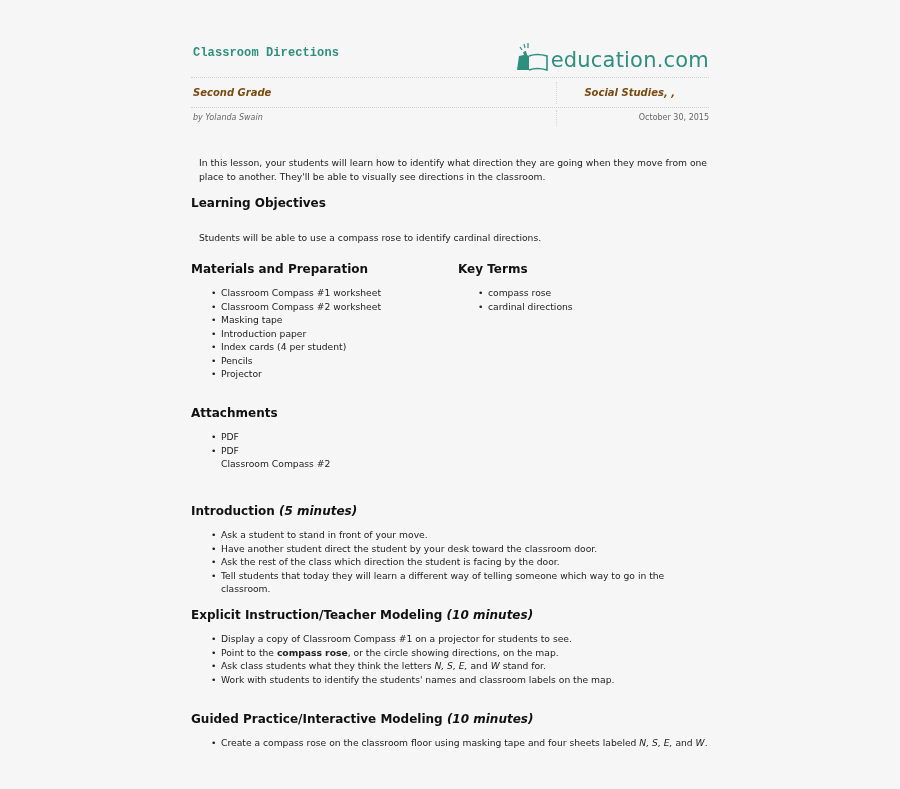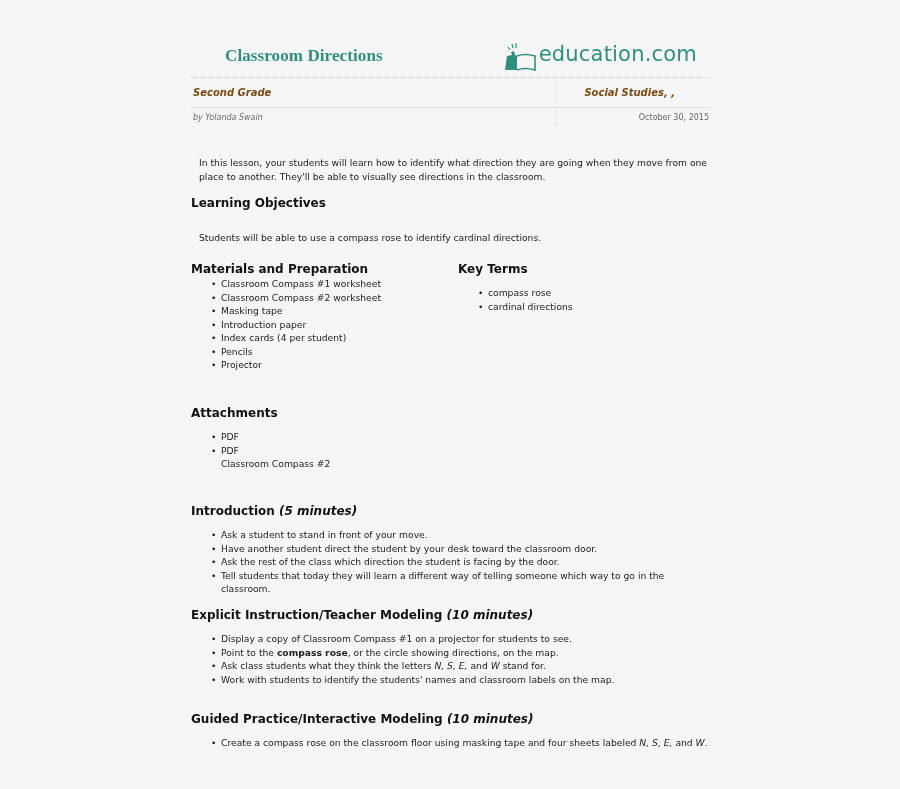--- a/index.html
+++ b/index.html
@@ -2,24 +2,24 @@
 <html><head>
 <meta charset="utf-8">
 <style>
   html, body { margin: 0; padding: 0; }
   body {
     width: 900px; height: 789px; background: #f6f6f6; position: relative; overflow: hidden;
     font-family: "DejaVu Sans", sans-serif; color: #222;
   }
   .page { position: absolute; left: 191px; top: 0; width: 518px; }
   .title {
-    position: absolute; left: 2px; top: 46px; font-size: 17px; font-weight: bold; color: #2e8f7f;
-    font-family: Liberation Serif, serif; letter-spacing: 0.1px; margin-left: 32px;
+    position: absolute; left: 2px; top: 46px; font-size: 12px; font-weight: bold; color: #2e8f7f;
+    font-family: Liberation Mono, monospace; letter-spacing: 0.1px;
   }
-  .logo { position: absolute; right: 12px; top: 42px; display: flex; align-items: flex-start; color: #2e8f7f; }
+  .logo { position: absolute; right: 0; top: 42px; display: flex; align-items: flex-end; color: #2e8f7f; }
   .logo svg { display: block; }
   .logo-text { font-size: 21px; font-family: "DejaVu Sans", sans-serif; line-height: 24px; margin-left: 2px; color: #2e8f7f; letter-spacing: 0.2px; }
   .logo-text .com { color: #2e8f7f; }
   .dotline { position: absolute; left: 0; width: 518px; border-top: 1px dotted #cfcfcf; }
   .vdot { position: absolute; left: 365px; border-left: 1px dotted #d6d6d6; }
   .grade { position: absolute; left: 2px; top: 87px; font-size: 10px; font-style: italic; font-weight: bold; color: #7a4a12; }
   .subject { position: absolute; right: 34px; top: 87px; font-size: 10px; font-style: italic; font-weight: bold; color: #7a4a12; }
   .author { position: absolute; left: 2px; top: 113px; font-size: 8px; font-style: italic; color: #666; }
   .date { position: absolute; right: 0; top: 113px; font-size: 8px; color: #666; }
 
@@ -62,21 +62,21 @@
 
   <div class="body">
     <p class="sec" style="top:0">In this lesson, your students will learn how to identify what direction they are going when they move from one place to another. They'll be able to visually see directions in the classroom.</p>
 
     <h2 class="sec" style="top:48px">Learning Objectives</h2>
     <p class="sec" style="top:75px">Students will be able to use a compass rose to identify cardinal directions.</p>
 
     <div class="two-col">
       <div>
         <h2>Materials and Preparation</h2>
-        <ul style="">
+        <ul style="margin-top:9px">
           <li>Classroom Compass #1 worksheet</li>
           <li>Classroom Compass #2 worksheet</li>
           <li>Masking tape</li>
           <li>Introduction paper</li>
           <li>Index cards (4 per student)</li>
           <li>Pencils</li>
           <li>Projector</li>
         </ul>
       </div>
       <div class="col2">

